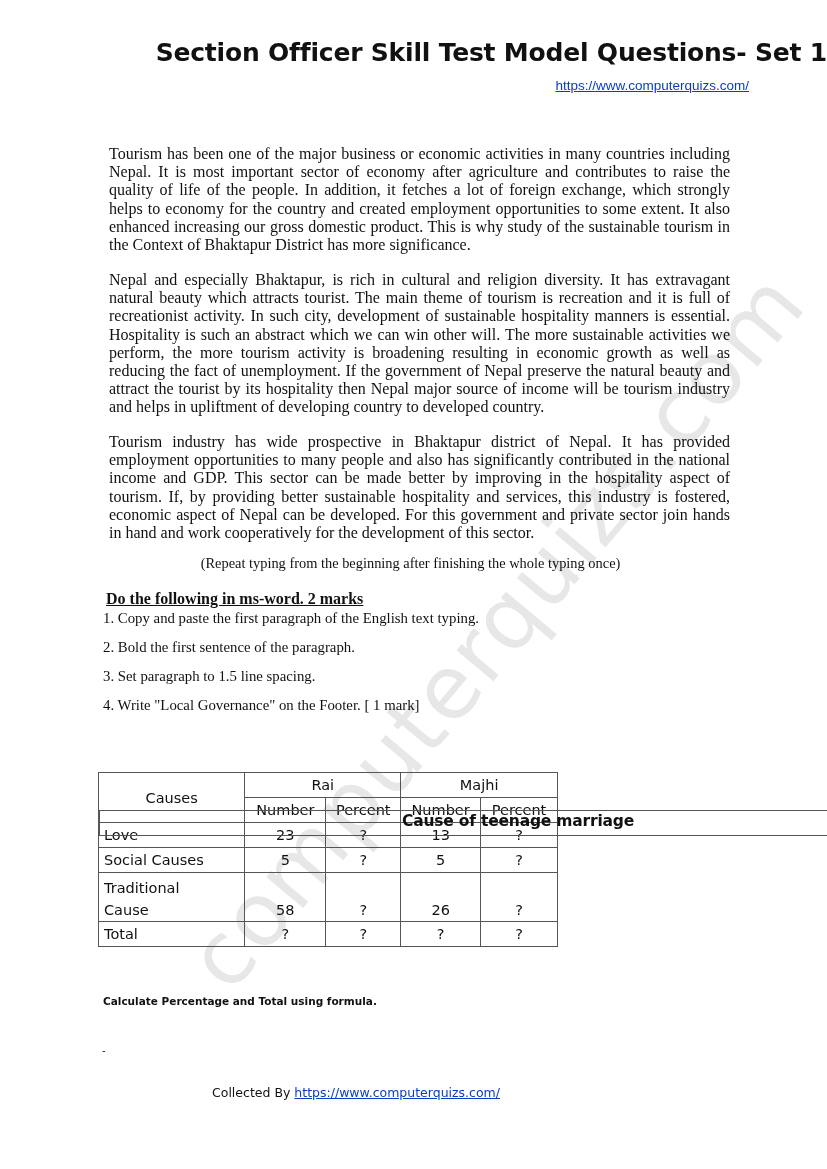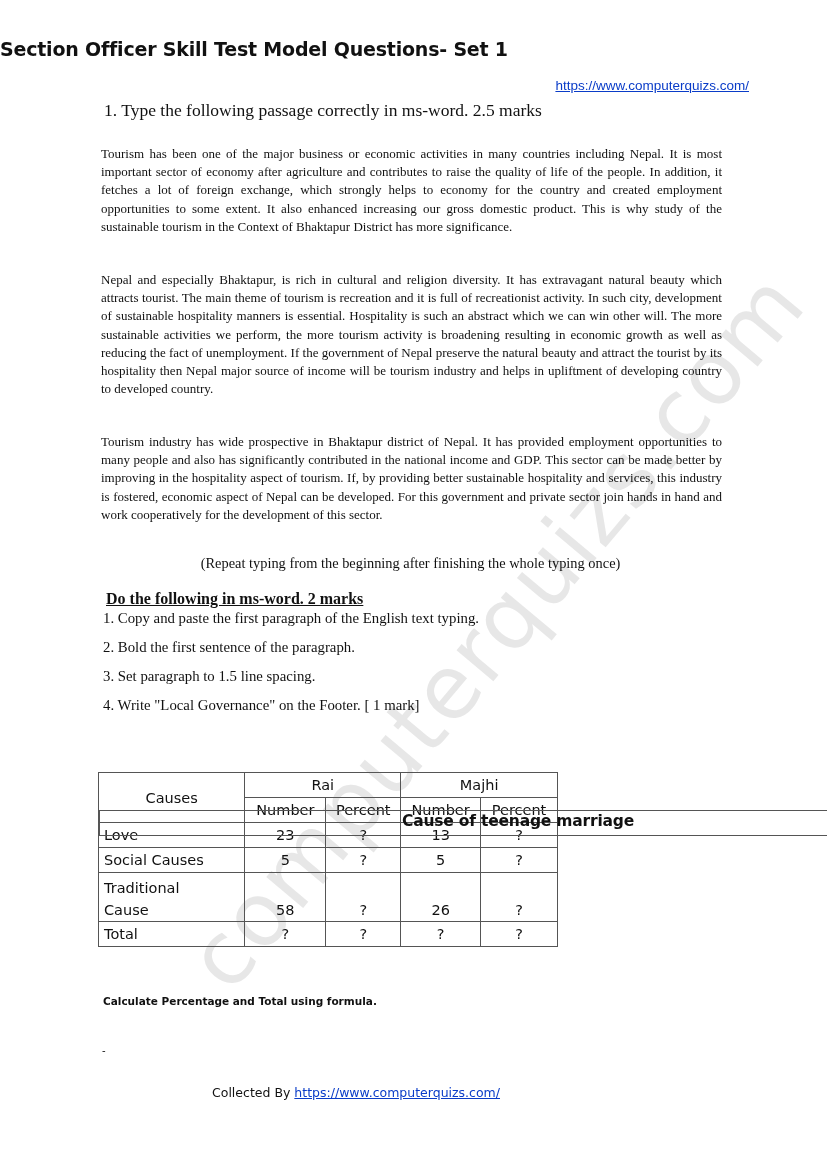--- a/index.html
+++ b/index.html
@@ -1,26 +1,26 @@
 <!DOCTYPE html>
 <html><head>
 <meta charset="utf-8">
 <style>
   html, body { margin: 0; padding: 0; background: #ffffff; }
   body { width: 827px; height: 1169px; position: relative; overflow: hidden; color: #111; }
   .page { position: absolute; left: 0; top: 0; width: 827px; height: 1169px; }
 
-  .title { position: absolute; left: 0; width: 827px; top: 38px; text-align: left;
-    font-family: "DejaVu Sans", sans-serif; font-weight: bold; font-size: 19px; color: #111; letter-spacing: -0.2px; }
+  .title { position: absolute; left: 0; width: 827px; top: 38px; text-align: right;
+    font-family: "DejaVu Sans", sans-serif; font-weight: bold; font-size: 25px; color: #111; letter-spacing: -0.2px; }
   .toplink { position: absolute; right: 78px; top: 78px; font-family: "Liberation Sans", sans-serif;
     font-size: 13.5px; color: #0a3cc8; text-decoration: underline; }
   .q1 { position: absolute; left: 104px; top: 100px; font-family: "Liberation Serif", serif; font-size: 17.5px; color: #111; }
 
-  .para { position: absolute; left: 101px; width: 621px; font-family: "Liberation Serif", serif;
-    font-size: 13px; line-height: 18.2px; text-align: justify; color: #111; margin: 0; }
+  .para { position: absolute; left: 109px; width: 621px; font-family: "Liberation Serif", serif;
+    font-size: 16px; line-height: 18.2px; text-align: justify; color: #111; margin: 0; }
   .p1 { top: 145px; }
   .p2 { top: 271px; }
   .p3 { top: 433px; }
   .repeat { position: absolute; left: 0; width: 827px; text-align: center; top: 555px;
     font-family: "Liberation Serif", serif; font-size: 14.4px; color: #111; padding-left: 0px; }
   .repeat span { position: relative; left: -3px; }
 
   .h-word { position: absolute; left: 106px; top: 590px; font-family: "Liberation Serif", serif; font-weight: bold;
     font-size: 16px; text-decoration: underline; color: #111; }
   .task { position: absolute; left: 103px; font-family: "Liberation Serif", serif; font-size: 14.8px; color: #111; }
@@ -50,21 +50,20 @@
 </style>
 </head>
 <body>
 
 <div class="page">
 
   <div class="watermark"><span>computerquizs.com</span></div>
 
   <div class="title">Section Officer Skill Test Model Questions- Set 1</div>
   <a class="toplink">https://www.computerquizs.com/</a>
-  <div class="q1">1. Type the following passage correctly in ms-word. 2.5 marks</div>
 
   <p class="para p1">Tourism has been one of the major business or economic activities in many countries including Nepal. It is most important sector of economy after agriculture and contributes to raise the quality of life of the people. In addition, it fetches a lot of foreign exchange, which strongly helps to economy for the country and created employment opportunities to some extent. It also enhanced increasing our gross domestic product. This is why study of the sustainable tourism in the Context of Bhaktapur District has more significance.</p>
   <p class="para p2">Nepal and especially Bhaktapur, is rich in cultural and religion diversity. It has extravagant natural beauty which attracts tourist. The main theme of tourism is recreation and it is full of recreationist activity. In such city, development of sustainable hospitality manners is essential. Hospitality is such an abstract which we can win  other will. The more sustainable activities we perform, the more tourism activity is broadening resulting in economic growth as well as reducing the fact of unemployment. If the government of Nepal preserve the natural beauty and attract the tourist by its hospitality then Nepal major source of income will be tourism  industry and helps in upliftment of developing country to developed country.</p>
   <p class="para p3">Tourism industry has wide prospective in Bhaktapur district of Nepal. It has provided employment  opportunities to many people and also has significantly contributed in the national income and GDP. This  sector can be made better by improving in the hospitality aspect of tourism. If, by providing better sustainable  hospitality and services, this industry is fostered, economic aspect of Nepal can be developed. For this  government and private sector join hands in hand and work cooperatively for the development of this sector.</p>
 
   <div class="repeat"><span>(Repeat typing from the beginning after finishing the whole typing once)</span></div>
 
   <div class="h-word">Do the following in ms-word. 2 marks</div>
   <div class="task t1">1. Copy and paste the first paragraph of the English text typing.</div>
   <div class="task t2">2. Bold the first sentence of the paragraph.</div>

